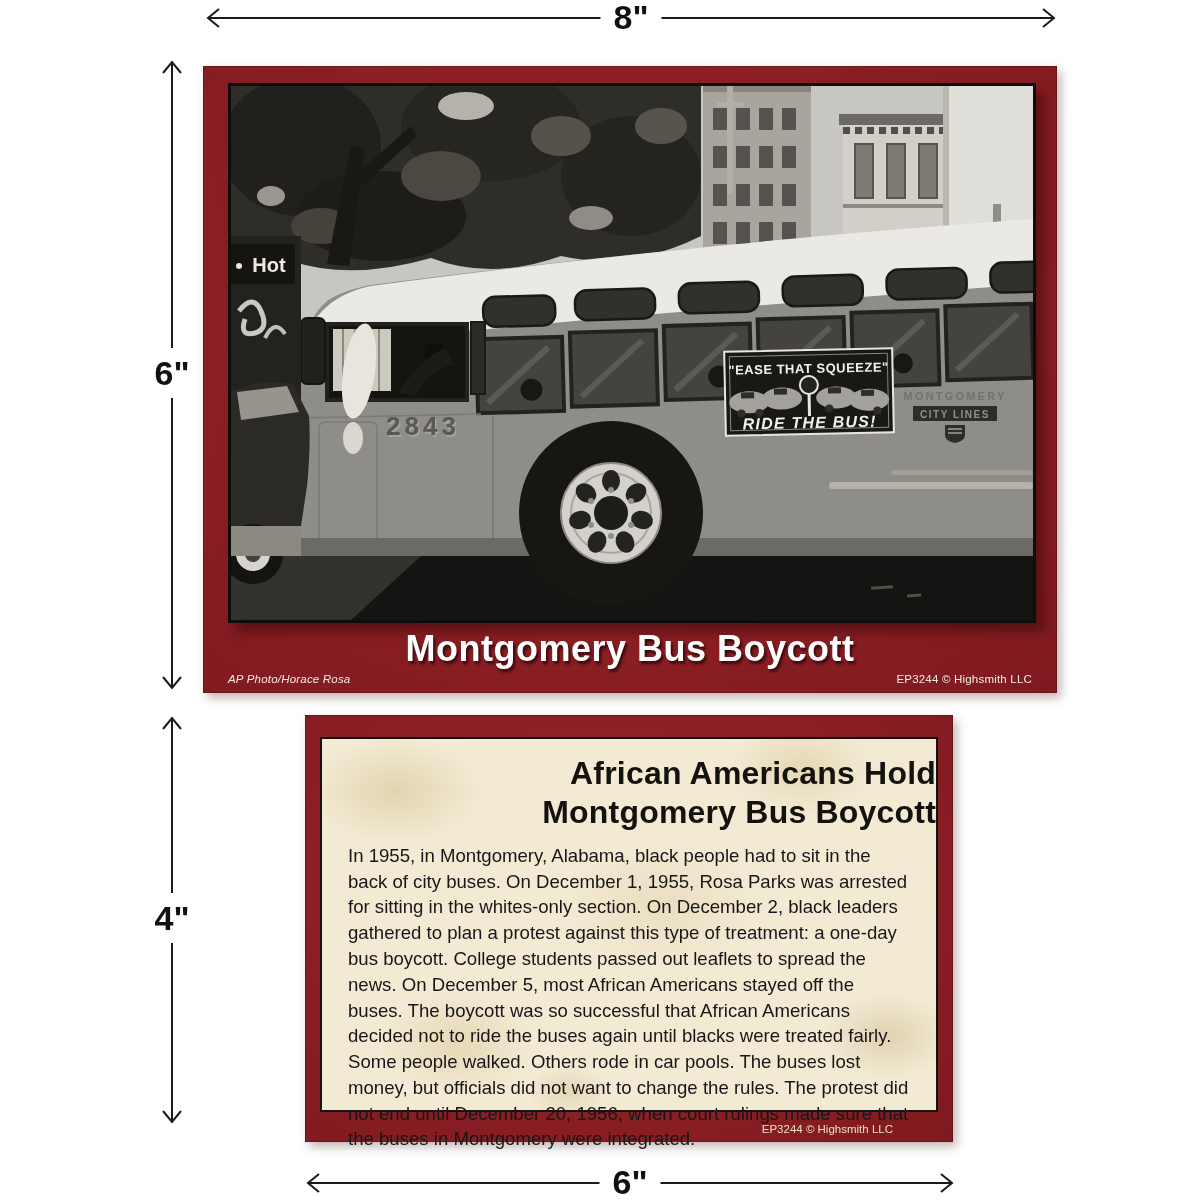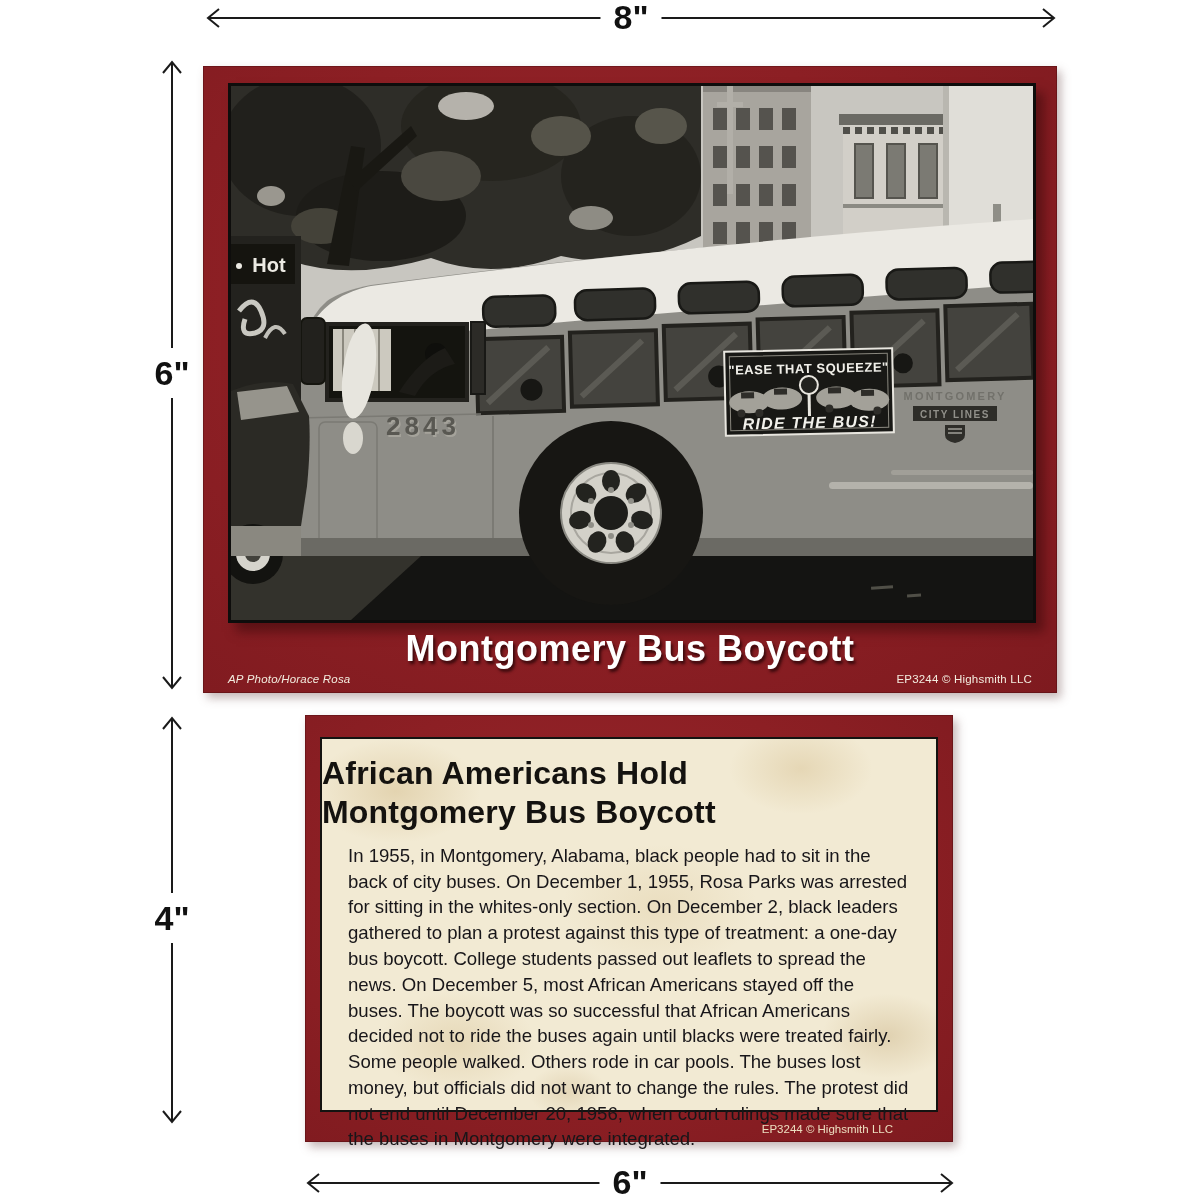--- a/index.html
+++ b/index.html
@@ -54,21 +54,21 @@
     background:
       radial-gradient(ellipse 130px 80px at 12% 14%, rgba(193,160,96,0.30), transparent 65%),
       radial-gradient(ellipse 110px 70px at 78% 8%,  rgba(193,160,96,0.26), transparent 65%),
       radial-gradient(ellipse 150px 95px at 55% 45%, rgba(200,168,104,0.18), transparent 65%),
       radial-gradient(ellipse 120px 80px at 22% 82%, rgba(193,160,96,0.24), transparent 65%),
       radial-gradient(ellipse 100px 65px at 92% 80%, rgba(178,146,88,0.28), transparent 65%),
       radial-gradient(ellipse 60px 40px  at 40% 95%, rgba(178,146,88,0.22), transparent 65%),
       #f2ead3;
   }
   .fact-title{
-    margin-top:15px;text-align:left;font-size:32px;font-weight:bold;
+    margin-top:15px;text-align:right;font-size:32px;font-weight:bold;
     color:#14120f;line-height:1.23;letter-spacing:0.2px;
   }
   .fact-body{
     margin:10px 24px 0 26px;font-size:18.6px;line-height:25.8px;color:#181619;
     text-align:left;
   }
   .fact-credit{
     position:absolute;bottom:7px;right:60px;font-size:11.5px;color:#ecdfc0;
   }
 </style>

